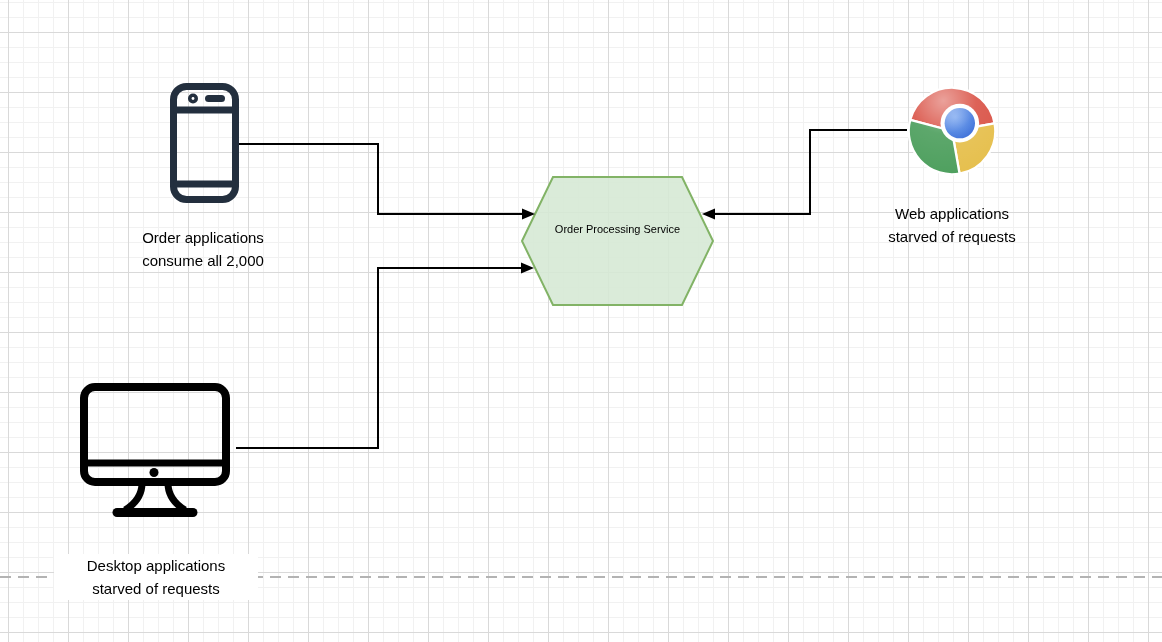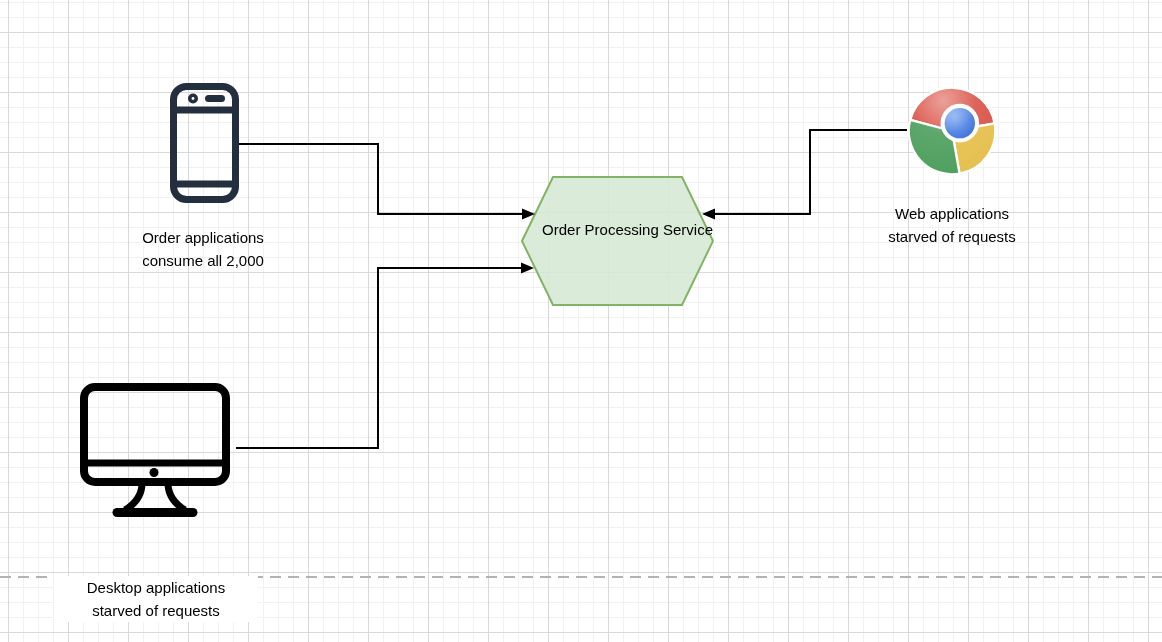--- a/index.html
+++ b/index.html
@@ -25,22 +25,22 @@
     font-size:15px;
     line-height:23px;
     color:#000;
     white-space:nowrap;
   }
   .label span{display:block;}
   .label.masked{background:#ffffff;padding:0 4px;}
   .hex-label{
     position:absolute;
     left:522px;top:218px;width:191px;
-    text-align:right;
-    font-size:15px;line-height:23px;color:#000;
+    text-align:center;
+    font-size:11px;line-height:23px;color:#000;
   }
 </style>
 </head>
 <body>
 
 <div class="canvas">
 
   <svg class="layer" width="1162" height="642">
     <line x1="0" y1="577" x2="1162" y2="577" stroke="#b3b3b3" stroke-width="2" stroke-dasharray="11 7"></line>
   </svg>
@@ -110,21 +110,21 @@
       <circle cx="58.5" cy="41.5" r="16.5" fill="url(#blueball)"></circle>
       <circle cx="50" cy="50" r="47" fill="url(#gloss)"></circle>
     </g>
   </svg>
 
   <div class="label" style="left:103px;top:226px;width:200px;">
     <span>Order applications</span>
     <span>consume all 2,000</span>
   </div>
 
-  <div class="label masked" style="left:54px;top:576px;width:196px;">
+  <div class="label masked" style="left:54px;top:554px;width:196px;">
     <span>Desktop applications</span>
     <span>starved of requests</span>
   </div>
 
   <div class="label" style="left:852px;top:202px;width:200px;">
     <span>Web applications</span>
     <span>starved of requests</span>
   </div>
 
   <div class="hex-label">

